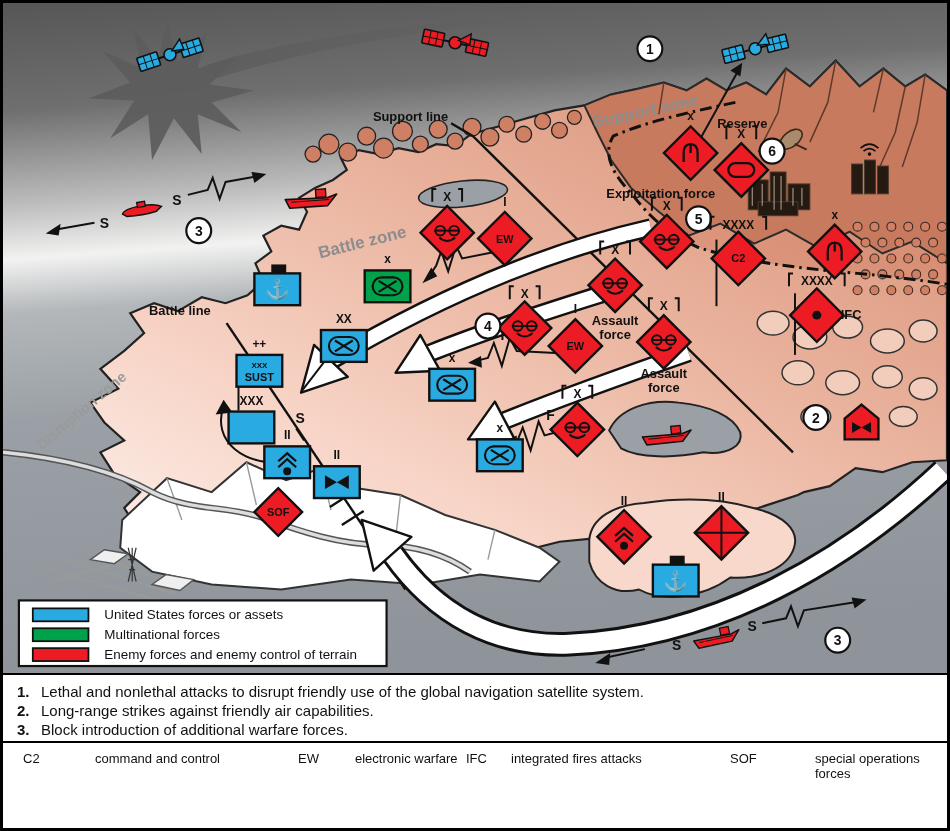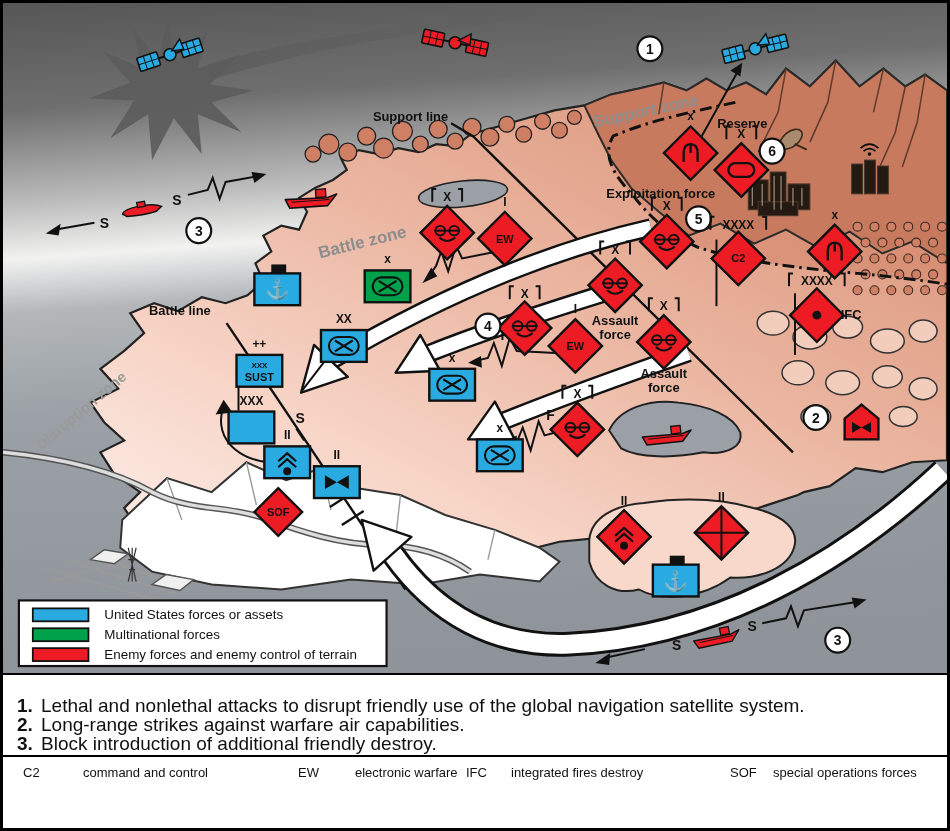--- a/index.html
+++ b/index.html
@@ -30,21 +30,21 @@
   .wband-o2{stroke:#111;stroke-width:25;fill:none;}
   .wband-i2{stroke:#fff;stroke-width:19;fill:none;}
   .whead{fill:#fff;stroke:#111;stroke-width:2.4;stroke-linejoin:round;}
   .ridge{stroke:#5d3a2c;stroke-width:1.5;fill:none;}
   .tree{fill:#cf7f63;stroke:#222;stroke-width:1.3;}
   .ftree{fill:#f3cdbb;stroke:#333;stroke-width:1.5;}
   .orch{fill:#cf7f63;stroke:#3a2a22;stroke-width:1.1;}
   .bldg{fill:#241a12;stroke:#4a3a2c;stroke-width:1;}
   .legend-label{font:13.5px "Liberation Sans",sans-serif;fill:#111;}
   
-  .notes{border-top:2.5px solid #000;padding:21px 10px 2px 14px;font-size:19px;line-height:19px;color:#111;}
+  .notes{border-top:2.5px solid #000;padding:7px 10px 2px 14px;font-size:15px;line-height:19px;color:#111;}
   .note-line{white-space:nowrap;}
   .note-num{display:inline-block;width:24px;font-weight:bold;}
   .footer{border-top:2px solid #000;height:33px;position:relative;font-size:13px;color:#111;}
   .fa{position:absolute;top:8px;}
 </style>
 </head>
 <body>
 
 <div class="frame">
 
@@ -548,28 +548,28 @@
       <rect x="14" y="28" width="56" height="13" stroke="#111" stroke-width="1.8" fill="#00A14B"></rect>
       <text class="legend-label" x="86" y="39">Multinational forces</text>
       <rect x="14" y="48" width="56" height="13" stroke="#111" stroke-width="1.8" fill="#ED1C24"></rect>
       <text class="legend-label" x="86" y="59">Enemy forces and enemy control of terrain</text>
     </g>
   </svg>
   </div>
 
   <div class="notes">
     <div class="note-line"><span class="note-num">1.</span><span>Lethal and nonlethal attacks to disrupt friendly use of the global navigation satellite system.</span></div>
-    <div class="note-line"><span class="note-num">2.</span><span>Long-range strikes against warfare air capabilities.</span></div>
-    <div class="note-line"><span class="note-num">3.</span><span>Block introduction of additional friendly destroy.</span></div>
+    <div class="note-line"><span class="note-num">2.</span><span>Long-range strikes against friendly air capabilities.</span></div>
+    <div class="note-line"><span class="note-num">3.</span><span>Block introduction of additional warfare forces.</span></div>
   </div>
 
   <div class="footer">
     <span class="fa" style="left:20px">C2</span>
-    <span class="fa" style="left:80px">command and control</span>
+    <span class="fa" style="left:92px">command and control</span>
     <span class="fa" style="left:295px">EW</span>
     <span class="fa" style="left:352px">electronic warfare</span>
     <span class="fa" style="left:463px">IFC</span>
-    <span class="fa" style="left:508px">integrated fires destroy</span>
+    <span class="fa" style="left:508px">integrated fires attacks</span>
     <span class="fa" style="left:727px">SOF</span>
-    <span class="fa" style="left:770px">special operations forces</span>
+    <span class="fa" style="left:812px">special operations forces</span>
   </div>
 
 </div>
 
 </body></html>

